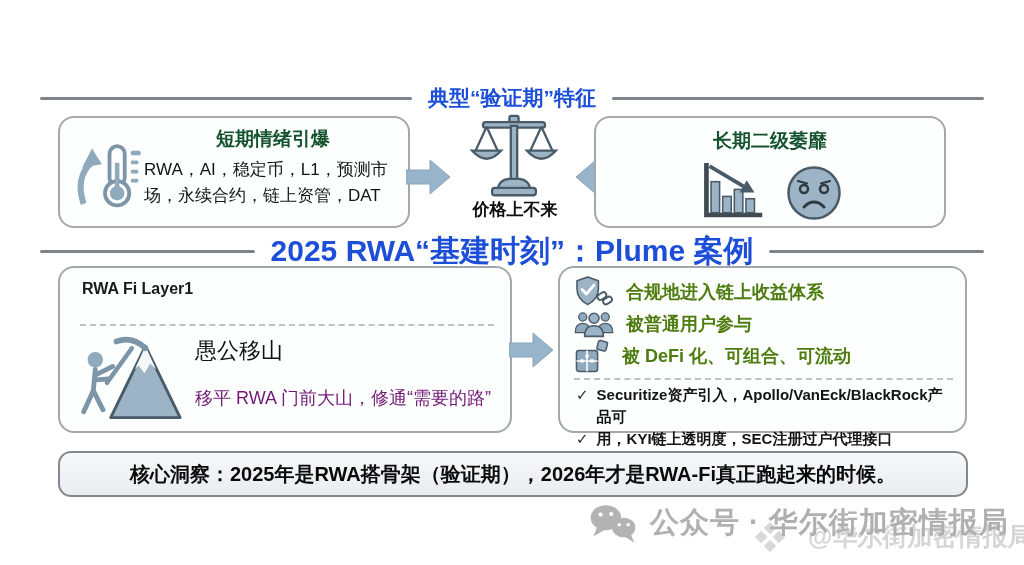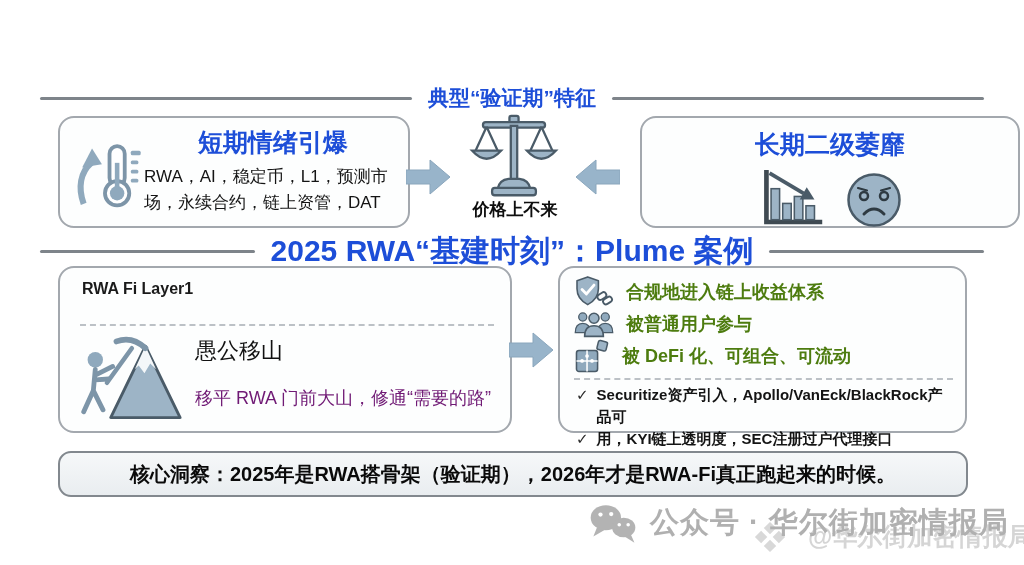--- a/index.html
+++ b/index.html
@@ -6,24 +6,24 @@
   body{width:1024px;height:565px;position:relative;overflow:hidden;
        font-family:"Liberation Sans","DejaVu Sans",sans-serif;color:#111;}
   .stage{position:absolute;inset:0;background:#ffffff;}
   .hdr{position:absolute;left:40px;right:40px;display:flex;align-items:center;gap:16px;}
   .hdr .hline{flex:1;height:3px;background:#7e848a;border-radius:2px;}
   .hdr .htxt{font-weight:700;color:#1d4ed8;white-space:nowrap;}
   #hdr1{top:84px;} #hdr1 .htxt{font-size:21px;}
   #hdr2{top:231px;} #hdr2 .htxt{font-size:30px;}
   .box{position:absolute;background:#fdfefe;border:2px solid #a3a8ae;border-radius:16px;box-sizing:border-box;}
   #box-s1-left{left:58px;top:116px;width:352px;height:112px;}
-  #box-s1-right{left:640px;top:116px;width:380px;height:112px;}
+  #box-s1-right{left:594px;top:116px;width:352px;height:112px;}
   #box-s2-left{left:58px;top:266px;width:454px;height:167px;}
   #box-s2-right{left:558px;top:266px;width:409px;height:167px;}
-  .boxtitle{font-weight:700;font-size:25px;color:#1d4ed8;}
+  .boxtitle{font-weight:700;font-size:19px;color:#14532d;}
   #box-s1-left .icon-wrap{position:absolute;left:10px;top:16px;}
   #box-s1-left .txtcol{position:absolute;left:84px;top:8px;width:258px;}
   #box-s1-left .boxtitle{text-align:center;margin-bottom:5px;}
   #box-s1-left .bodytxt{font-size:17px;line-height:1.55;color:#141414;}
   #box-s1-right .boxtitle{text-align:center;margin-top:10px;}
   #box-s1-right .iconsrow{display:flex;justify-content:center;align-items:flex-end;gap:18px;margin-top:6px;}
   .midarrow{position:absolute;}
   #scales-wrap{position:absolute;left:468px;top:114px;width:92px;text-align:center;}
   #scales-caption{position:absolute;left:445px;top:198px;width:140px;text-align:center;
                   font-size:17px;font-weight:600;color:#0e0e0e;}

